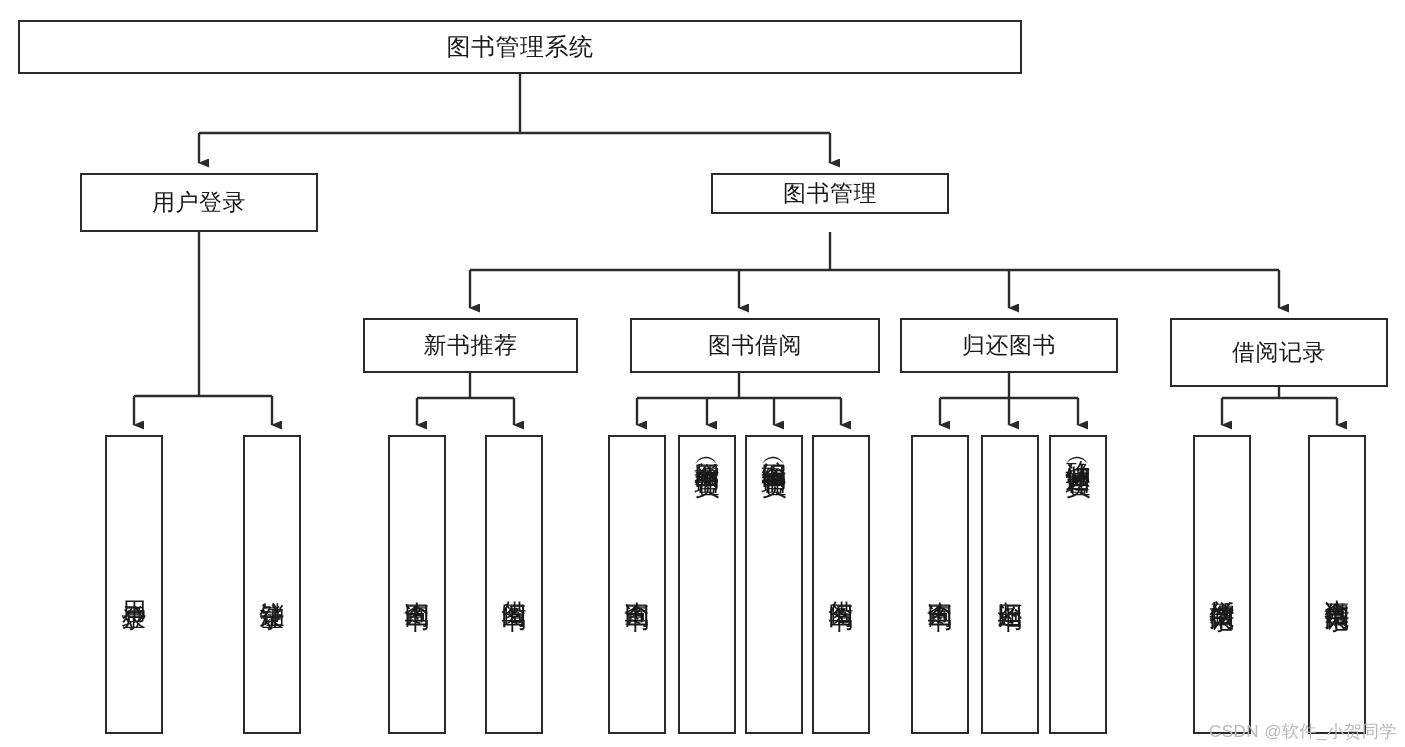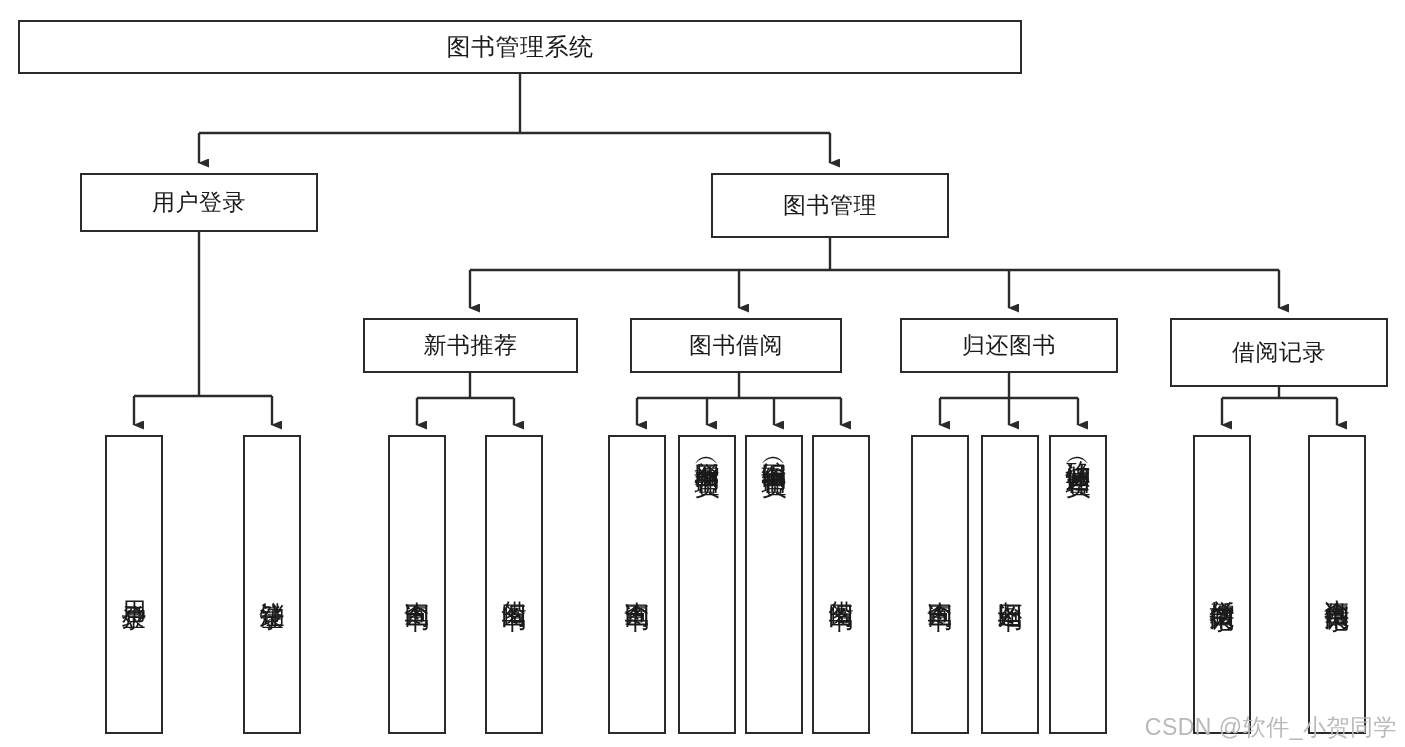--- a/index.html
+++ b/index.html
@@ -61,21 +61,21 @@
     line-height: 1.08;
     letter-spacing: 2px;
     color: #1a1a1a;
     white-space: nowrap;
   }
   .leaf-box.top .leaf-label-v { padding-top: 4px; }
   #watermark {
     position: absolute;
     right: 8px;
     bottom: 4px;
-    font-size: 23px;
+    font-size: 17px;
     color: #b9b9b9;
     white-space: nowrap;
     letter-spacing: 0.5px;
   }
 </style>
 </head>
 <body>
 
 <div id="diagram-root">
 
@@ -130,28 +130,28 @@
     </g>
   </svg>
 
   <div class="node-box root" style="left:18px; top:20px; width:1004px; height:54px;">
     <span class="node-label-h">图书管理系统</span>
   </div>
 
   <div class="node-box" style="left:80px; top:173px; width:238px; height:59px;">
     <span class="node-label-h">用户登录</span>
   </div>
-  <div class="node-box" style="left:711px; top:173px; width:238px; height:65px;">
+  <div class="node-box" style="left:711px; top:173px; width:238px; height:41px;">
     <span class="node-label-h">图书管理</span>
   </div>
 
   <div class="node-box" style="left:363px; top:318px; width:215px; height:55px;">
     <span class="node-label-h">新书推荐</span>
   </div>
-  <div class="node-box" style="left:630px; top:318px; width:212px; height:55px;">
+  <div class="node-box" style="left:630px; top:318px; width:250px; height:55px;">
     <span class="node-label-h">图书借阅</span>
   </div>
   <div class="node-box" style="left:900px; top:318px; width:218px; height:55px;">
     <span class="node-label-h">归还图书</span>
   </div>
   <div class="node-box" style="left:1170px; top:318px; width:218px; height:69px;">
     <span class="node-label-h">借阅记录</span>
   </div>
 
   <div class="leaf-box mid" style="left:105px; top:435px; width:58px; height:299px;">

